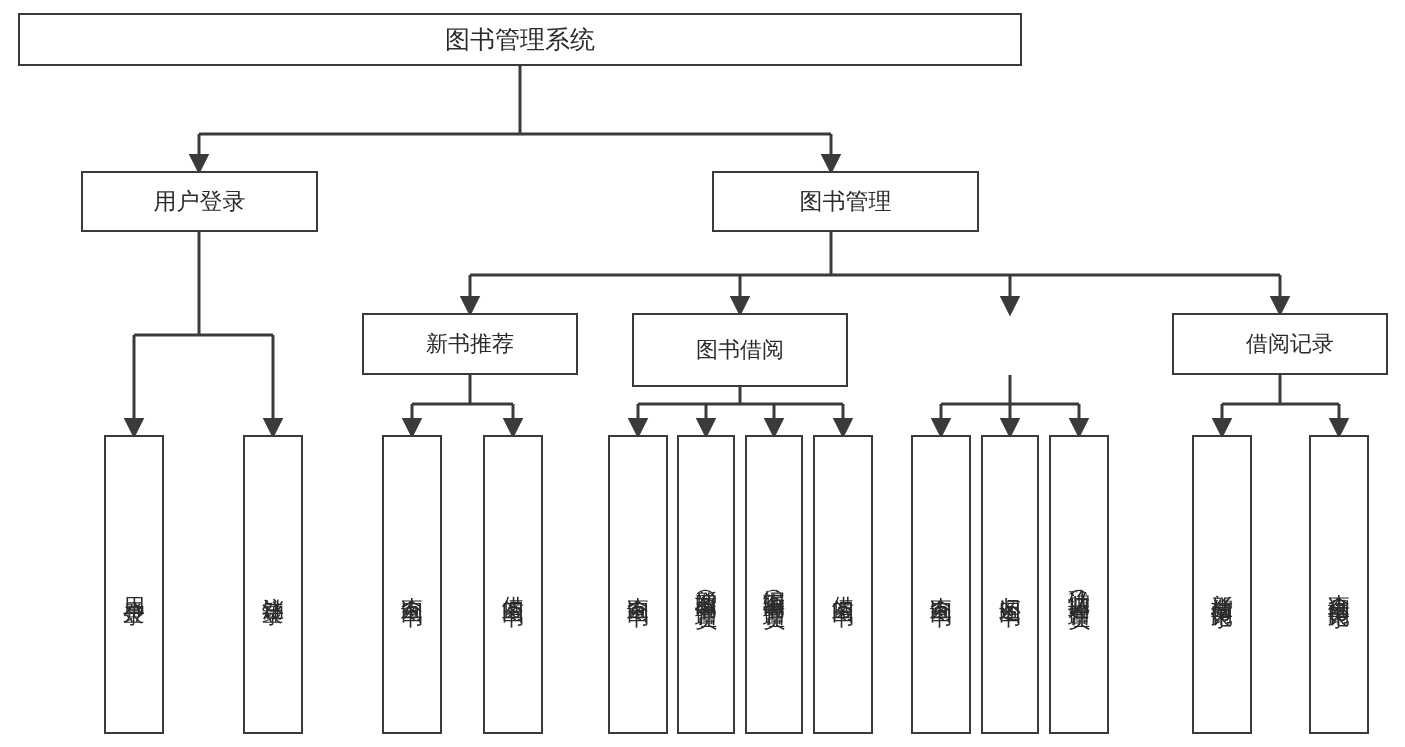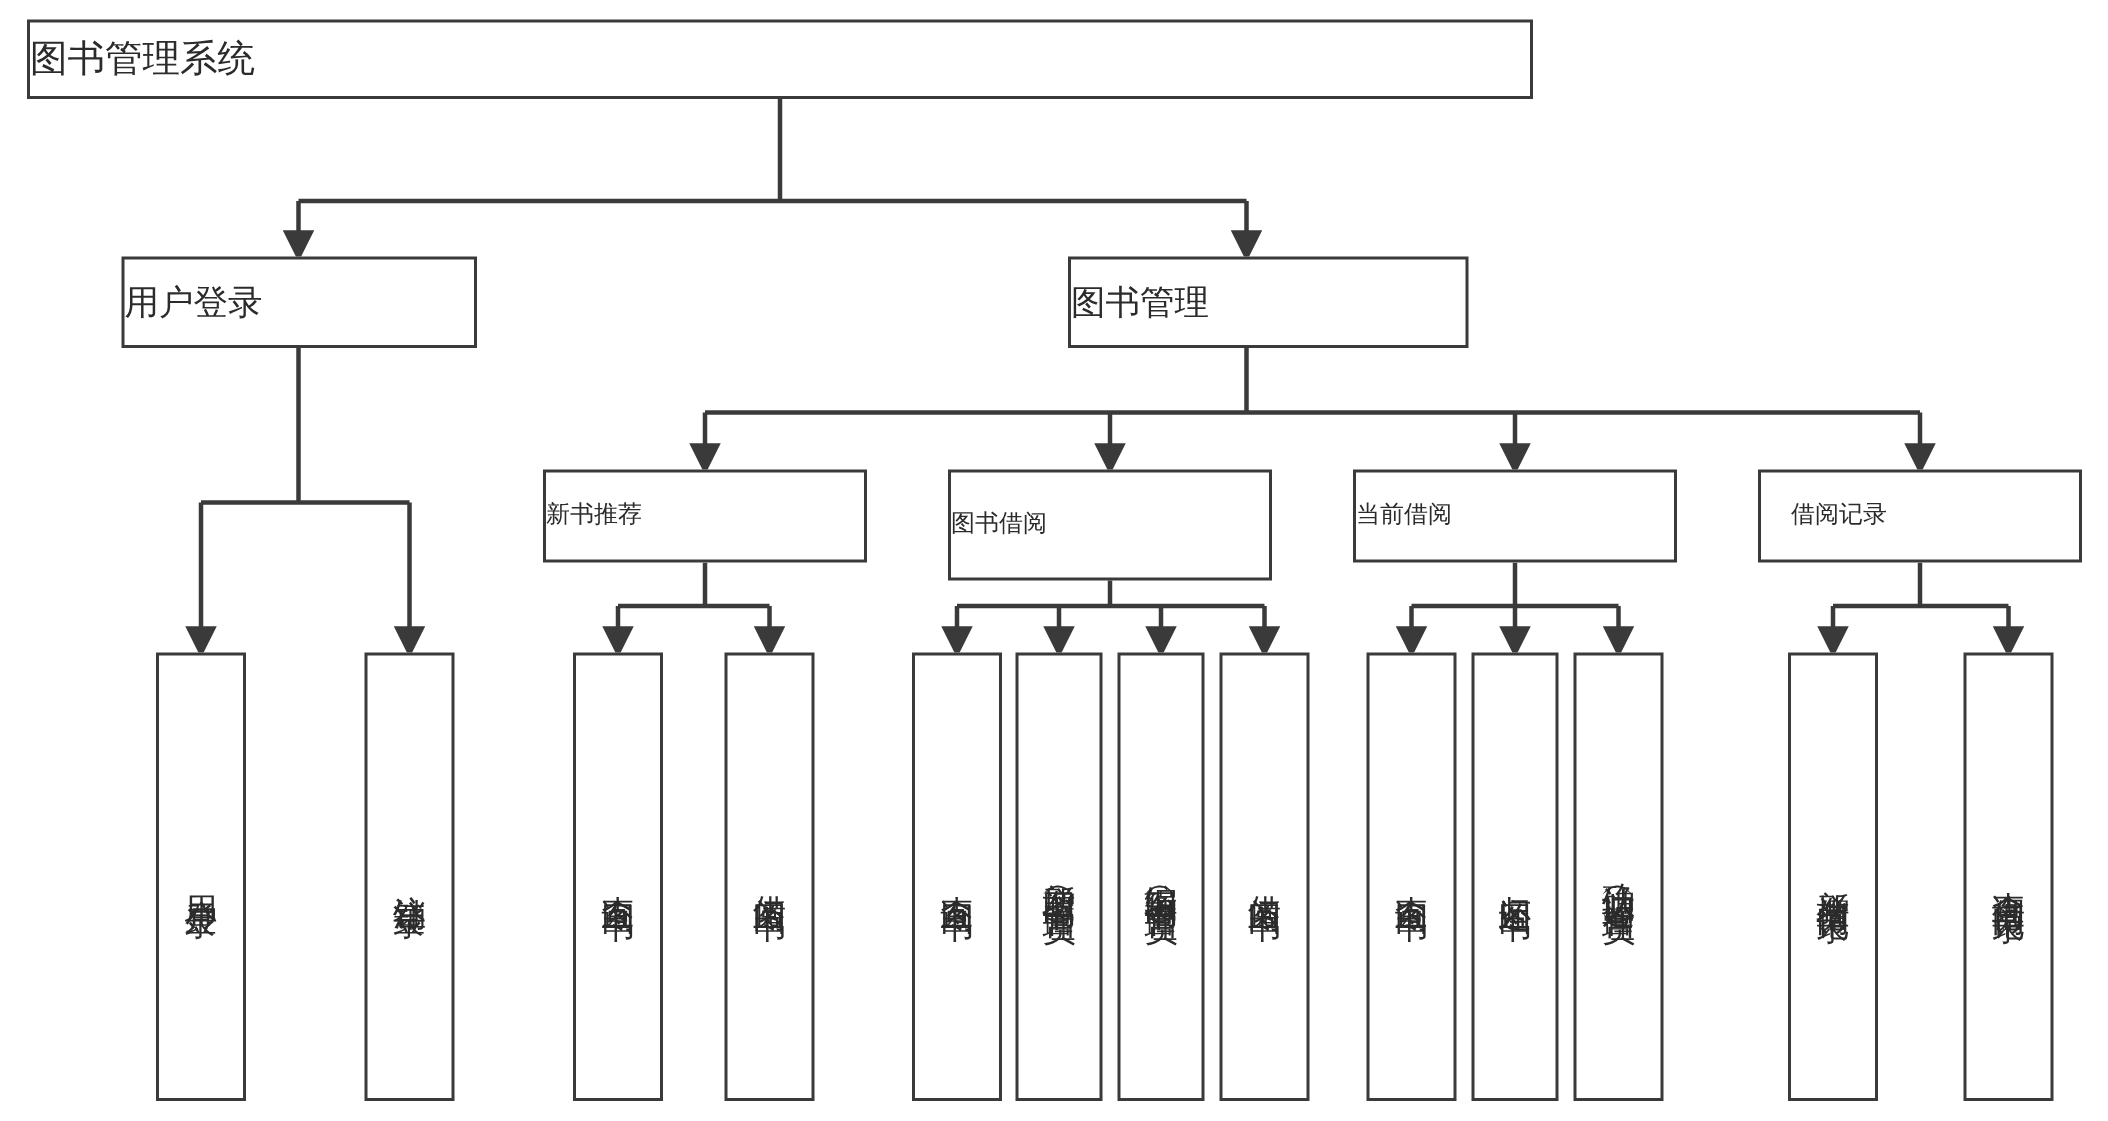--- a/index.html
+++ b/index.html
@@ -25,30 +25,31 @@
     height: 747px;
     pointer-events: none;
   }
   .node {
     position: absolute;
     box-sizing: border-box;
     border: 2.5px solid #3a3a3a;
     background: #ffffff;
     display: flex;
     align-items: center;
+    justify-content: center;
     color: #2b2b2b;
   }
   .node .label {
     line-height: 1.18;
     text-align: center;
     white-space: nowrap;
   }
   .node.root .label { font-size: 25px; }
   .node.lvl2 .label { font-size: 23px; }
-  .node.lvl3 .label { font-size: 16px; }
+  .node.lvl3 .label { font-size: 22px; }
   .node.leaf {
     align-items: center;
     justify-content: center;
   }
   .node.leaf .label {
     writing-mode: vertical-rl;
     text-orientation: upright;
     font-size: 22px;
     letter-spacing: 3px;
     line-height: 1;
@@ -126,23 +127,20 @@
   <div class="node lvl2" style="left:712px; top:171px; width:267px; height:61px;">
     <span class="label">图书管理</span>
   </div>
 
   <div class="node lvl3" style="left:362px; top:313px; width:216px; height:62px;">
     <span class="label">新书推荐</span>
   </div>
   <div class="node lvl3" style="left:632px; top:313px; width:216px; height:74px;">
     <span class="label">图书借阅</span>
   </div>
-  <div class="node lvl3" style="left:902px; top:313px; width:216px; height:62px;">
-    <span class="label">当前借阅</span>
-  </div>
   <div class="node lvl3" style="left:1172px; top:313px; width:216px; height:62px;padding-left:20px;">
     <span class="label">借阅记录</span>
   </div>
 
   <div class="node leaf" style="left:104px; top:435px; width:60px; height:299px;">
     <span class="label">用户登录</span>
   </div>
   <div class="node leaf" style="left:243px; top:435px; width:60px; height:299px;">
     <span class="label">注销登录</span>
   </div>

